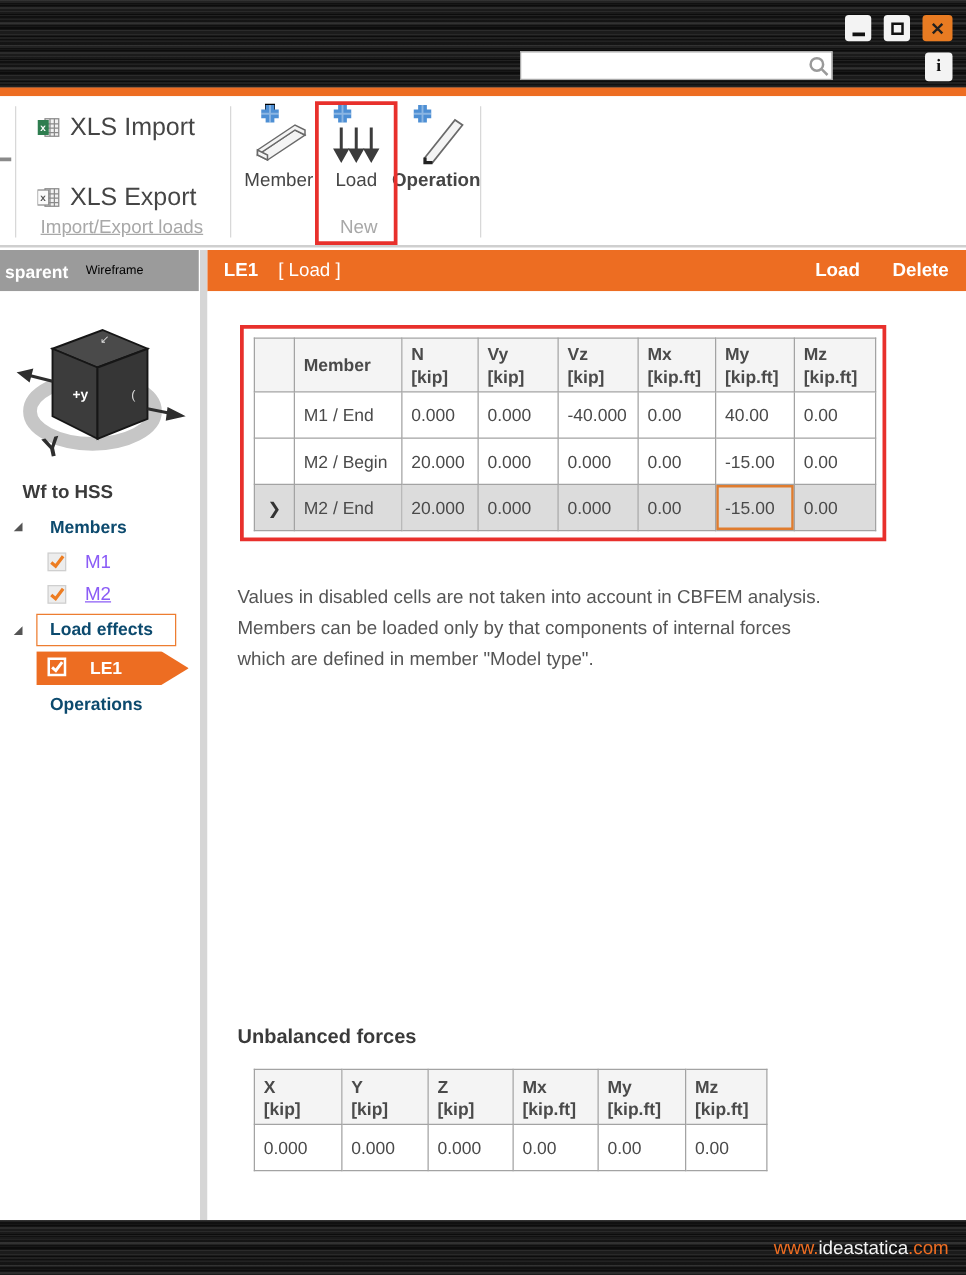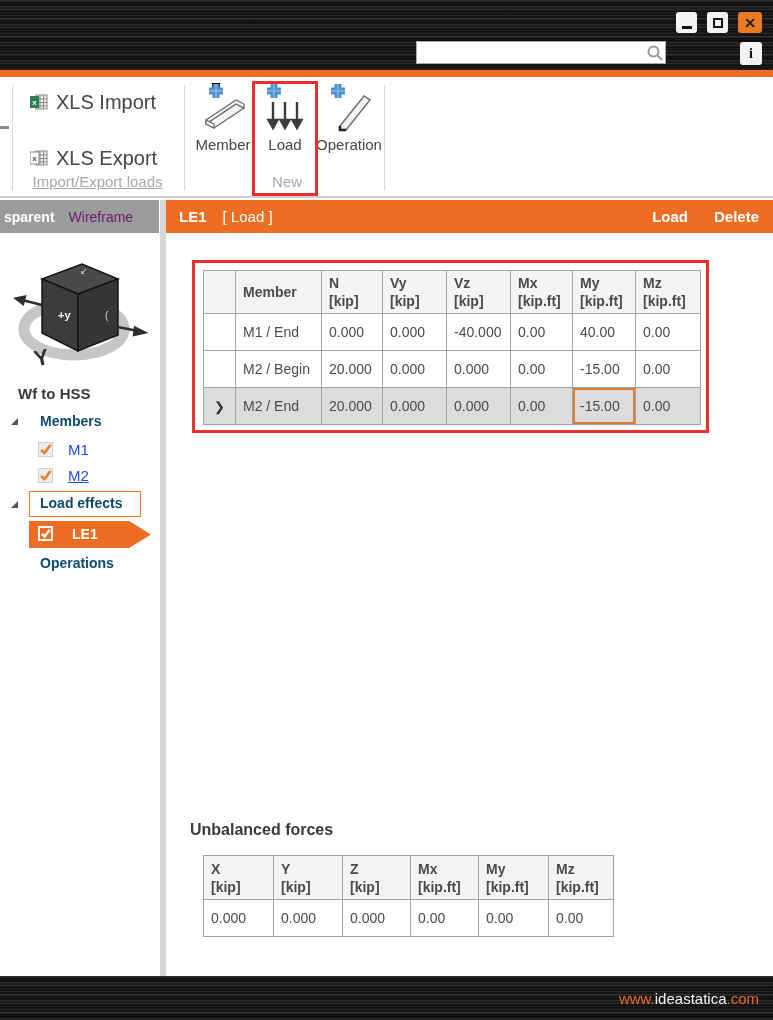--- a/index.html
+++ b/index.html
@@ -34,28 +34,28 @@
   .rib-item { position:absolute; left:30px; display:flex; align-items:center; gap:8px; height:22px; cursor:default; }
   .rib-item span.lbl { font-size:20px; color:#454545; white-space:nowrap; }
   .grp-label { position:absolute; font-size:15px; color:#a8a8a8; text-align:center; }
   .bigbtn { position:absolute; top:5px; height:112px; display:flex; flex-direction:column; align-items:center; }
   .bigbtn .ic { height:52px; display:flex; align-items:flex-start; justify-content:center; }
   .bigbtn .lbl { font-size:15px; color:#454545; margin-top:2px; }
   #load-highlight { position:absolute; left:252px; top:4px; width:66px; height:115px; border:3px solid #e8302c; z-index:5; }
   
   #view-tabs { position:absolute; left:0; top:200px; width:159px; height:33px; background:#9b9b9b; display:flex; align-items:center; }
   #view-tabs .t1 { color:#ffffff; font-weight:bold; font-size:14px; margin-left:4px; }
-  #view-tabs .t2 { color:#701a75; font-size:14px; margin-left:14px; }
+  #view-tabs .t2 { color:#000000; font-size:10px; margin-left:14px; }
   #splitter { position:absolute; left:160px; top:200px; width:6px; height:776px; background:#d6d6d6; }
   
   #left-panel { position:absolute; left:0; top:233px; width:160px; height:743px; background:#fff; }
   #project-title { position:absolute; left:18px; top:152px; font-size:15px; font-weight:bold; color:#3a3a3a; }
   .tree-tri { position:absolute; width:9px; height:9px; }
   .tree-label { position:absolute; font-size:14px; font-weight:bold; color:#0c4a6e; white-space:nowrap; }
-  .leaf-label { position:absolute; font-size:15px; color:#1d4ed8; }
+  .leaf-label { position:absolute; font-size:15px; color:#8b5cf6; }
   .cbx { position:absolute; width:15px; height:15px; background:#ededed; border:1px solid #cfcfcf; display:flex; align-items:center; justify-content:center; }
   #focus-loadeffects { position:absolute; left:29px; top:258px; width:112px; height:26px; border:1px solid #ed7d31; }
   #le1-banner { position:absolute; left:29px; top:288px; width:122px; height:27px; background:#ed6d22;
     clip-path: polygon(0 0, 82% 0, 100% 50%, 82% 100%, 0 100%); }
   #le1-cbx { position:absolute; left:38px; top:293px; width:15px; height:15px; background:#ed6d22; border:2px solid #fff; display:flex; align-items:center; justify-content:center; }
   #le1-label { position:absolute; left:72px; top:293px; font-size:14px; font-weight:bold; color:#fff; }
   
   #detail-header { position:absolute; left:166px; top:200px; width:607px; height:33px; background:#ed6d22; display:flex; align-items:center; color:#fff; }
   #detail-header .id { font-weight:bold; font-size:15px; margin-left:13px; }
   #detail-header .type { font-size:15px; margin-left:16px; }
@@ -173,21 +173,21 @@
             <line x1="25" y1="20" x2="25" y2="40"></line>
               <polygon points="25,46 20.5,38 29.5,38"></polygon>
             <line x1="37" y1="20" x2="37" y2="40"></line>
               <polygon points="37,46 32.5,38 41.5,38"></polygon>
           </g>
         </svg>
       </div>
       <div class="lbl">Load</div>
     </div>
 
-    <div class="bigbtn" style="left:318px; width:62px;">
+    <div class="bigbtn" style="left:318px; width:62px;font-weight:bold;">
       <div class="ic">
         <svg width="50" height="52" viewBox="0 0 50 52">
           <path d="M14 2 v14 M7 9 h14" stroke="#4e8fd4" stroke-width="7"></path>
           <path d="M14 2 v14 M7 9 h14" stroke="#fff" stroke-width="1.5" opacity="0.35"></path>
           <g stroke="#6a6a6a" fill="#f4f4f4" stroke-width="1.4">
             <polygon points="16,44 40,14 46,18 22,48 16,48"></polygon>
             <polyline points="16,44 16,48 22,48" fill="none" stroke="#222" stroke-width="2.6"></polyline>
           </g>
         </svg>
       </div>
@@ -343,20 +343,21 @@
         <td>20.000</td>
         <td>0.000</td>
         <td>0.000</td>
         <td>0.00</td>
         <td class="focus-cell">-15.00</td>
         <td>0.00</td>
       </tr>
     </tbody>
       </table>
 
+    <div id="note">Values in disabled cells are not taken into account in CBFEM analysis. Members can be loaded only by that components of internal forces which are defined in member "Model type".</div>
 
     <div id="unbal-title">Unbalanced forces</div>
 
     <table id="unbal-table" class="grid">
       <colgroup>
         <col style="width:70px">
           <col style="width:69px">
           <col style="width:68px">
         <col style="width:68px">
           <col style="width:70px">

